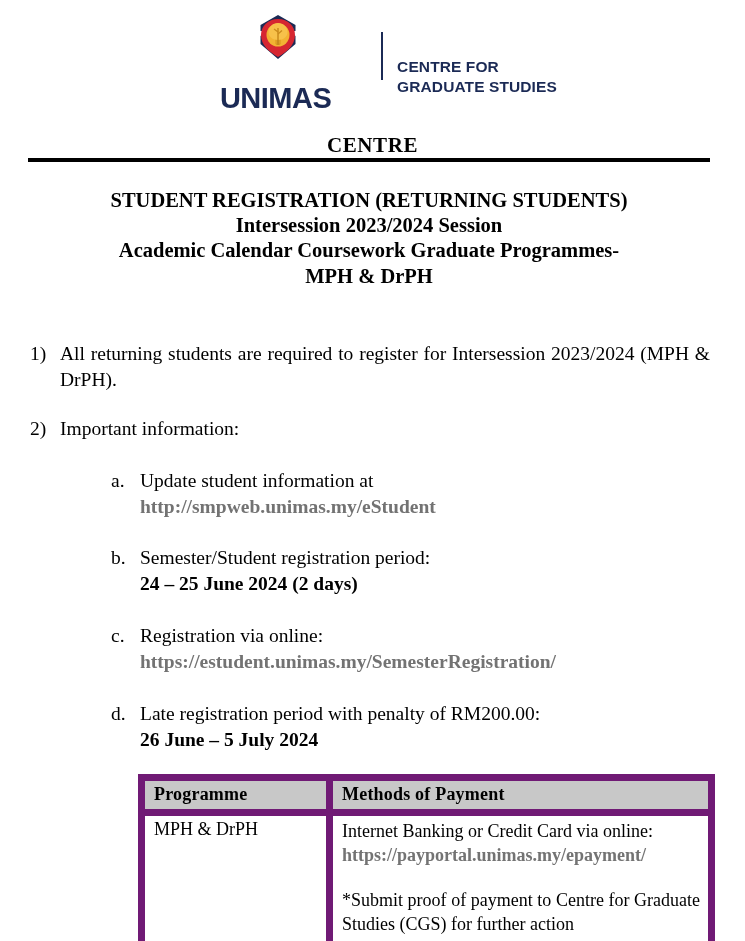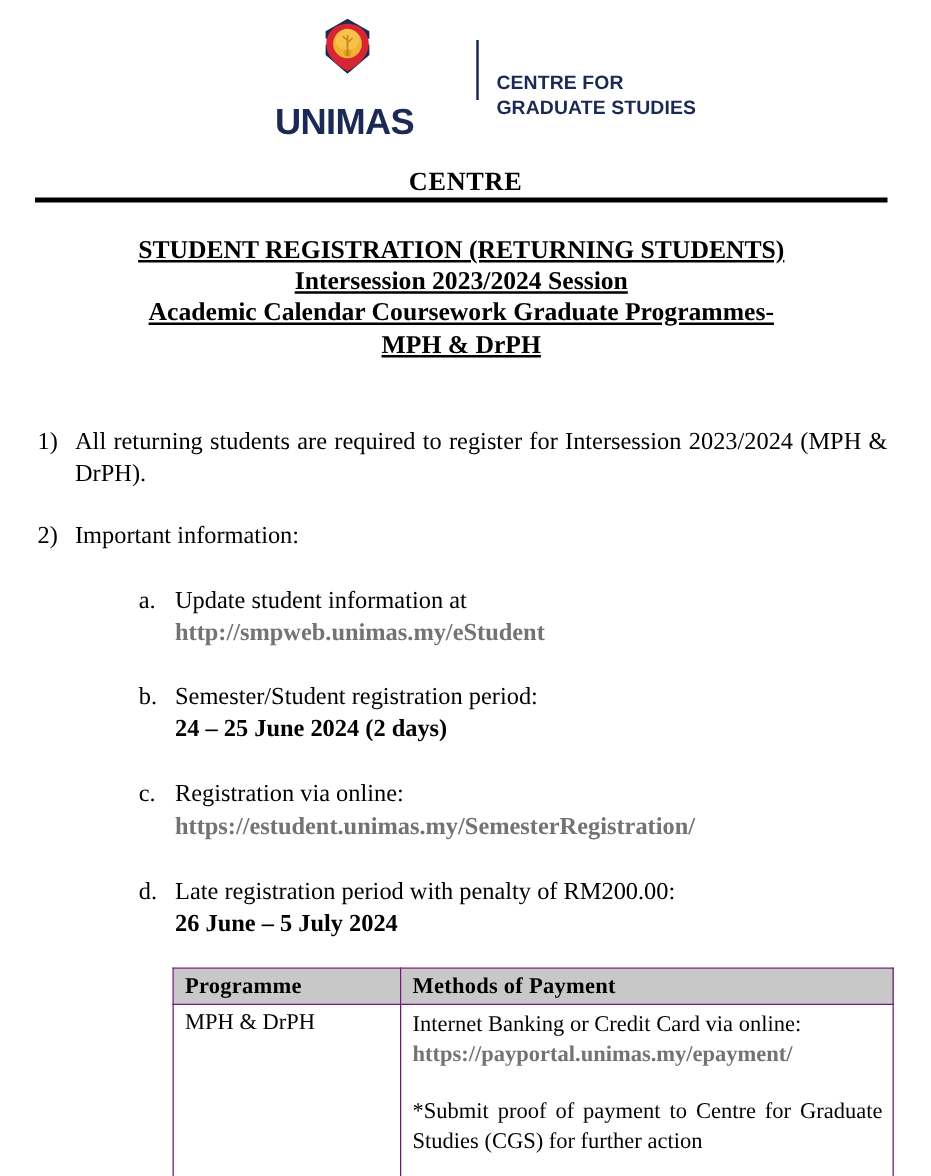--- a/index.html
+++ b/index.html
@@ -110,21 +110,20 @@
 
   
   .doc-title {
     position: absolute;
     left: 28px; top: 188px;
     width: 682px;
     text-align: center;
     font-size: 20.5px;
     font-weight: bold;
     line-height: 1.23;
-    text-decoration: underline;
   }
 
   
   .num-item {
     position: absolute;
     display: flex;
     font-size: 19.5px;
     line-height: 1.33;
   }
   .num-marker {
@@ -169,21 +168,21 @@
   .pay-table {
     position: absolute;
     left: 138px;
     top: 774px;
     width: 577px;
     border-collapse: collapse;
     table-layout: fixed;
     font-size: 18px;
   }
   .pay-table th, .pay-table td {
-    border: 1px solid #701a75;
+    border: 7px solid #701a75;
     vertical-align: top;
     padding: 3px 8px 3px 9px;
   }
   .pay-table thead th {
     background: #c8c8c8;
     font-weight: bold;
     text-align: left;
     font-size: 18px;
     letter-spacing: 0.2px;
     height: 22px;

